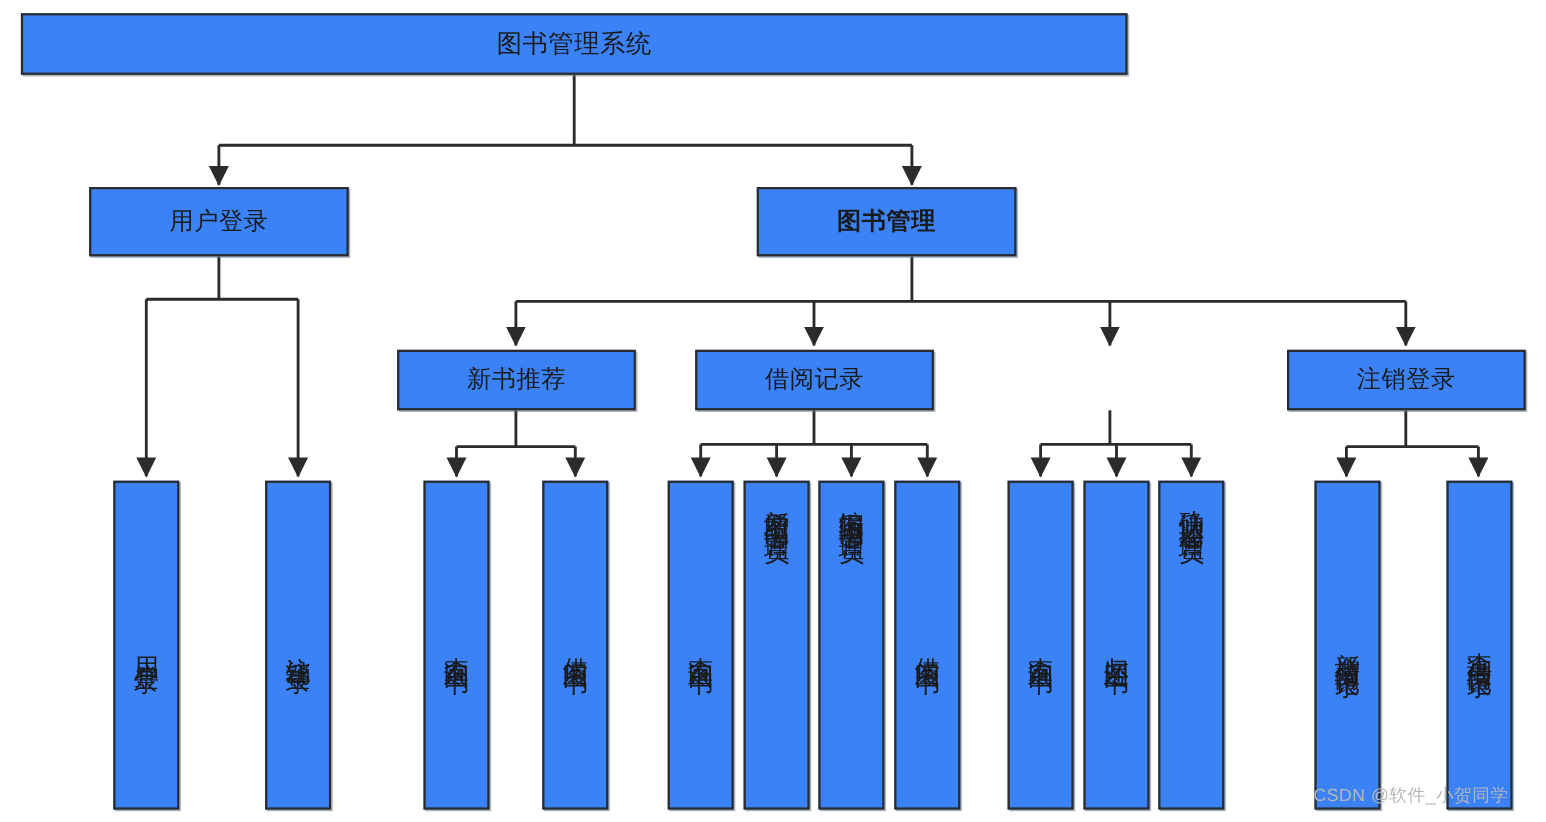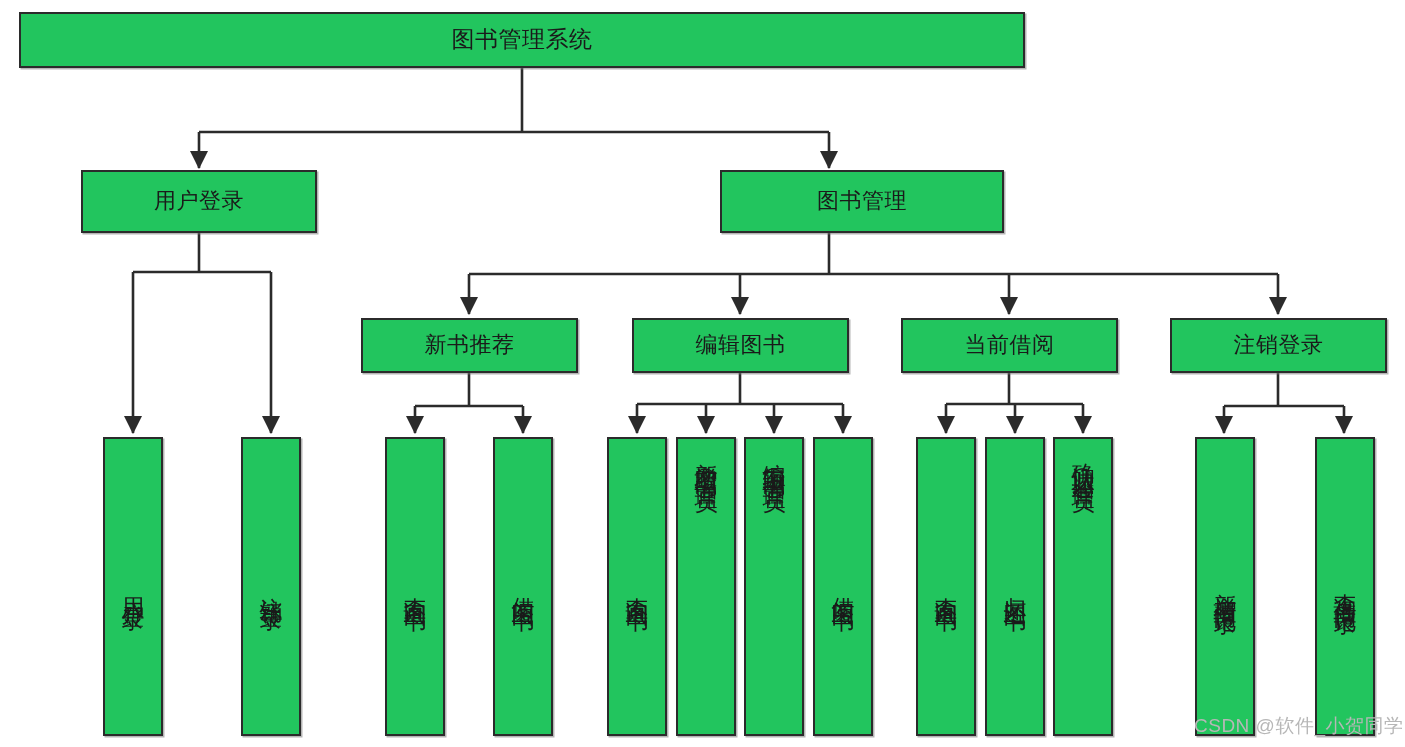--- a/index.html
+++ b/index.html
@@ -22,21 +22,21 @@
     position: absolute;
     left: 0;
     top: 0;
     width: 1405px;
     height: 747px;
     pointer-events: none;
   }
   .node {
     position: absolute;
     box-sizing: border-box;
-    background: #22c55e;
+    background: #3b82f6;
     border: 2.5px solid #2b2b2b;
     box-shadow: 1.5px 1.5px 0 0 rgba(120,120,120,0.55);
     display: flex;
     align-items: center;
     justify-content: center;
     color: #1a1a1a;
     z-index: 2;
   }
   .node-label {
     display: block;
@@ -66,21 +66,21 @@
     line-height: 1;
     white-space: nowrap;
   }
   
   .node.leaf.centered {
     align-items: center;
     padding-top: 0;
   }
   .watermark {
     position: absolute;
-    font-size: 19px;
+    font-size: 16px;
     color: #b7b7b7;
     white-space: nowrap;
     z-index: 3;
     letter-spacing: 0.5px;
   }
 </style>
 </head>
 <body>
 
 <div id="diagram-canvas">
@@ -141,35 +141,32 @@
   </svg>
 
   <div class="node root" style="left:19px; top:12px; width:1006px; height:56px;">
     <span class="node-label">图书管理系统</span>
   </div>
 
   <div class="node h-node" style="left:81px; top:170px; width:236px; height:63px;">
     <span class="node-label">用户登录</span>
   </div>
 
-  <div class="node h-node" style="left:720px; top:170px; width:284px; height:63px;">
+  <div class="node h-node" style="left:688px; top:170px; width:236px; height:63px;font-weight:bold;">
     <span class="node-label">图书管理</span>
   </div>
 
   <div class="node h-node" style="left:361px; top:318px; width:217px; height:55px;justify-content:center;">
     <span class="node-label">新书推荐</span>
   </div>
 
   <div class="node h-node" style="left:632px; top:318px; width:217px; height:55px;">
-    <span class="node-label">编辑图书</span>
-  </div>
-
-  <div class="node h-node" style="left:901px; top:318px; width:217px; height:55px;">
-    <span class="node-label">当前借阅</span>
-  </div>
+    <span class="node-label">借阅记录</span>
+  </div>
+
 
   <div class="node h-node" style="left:1170px; top:318px; width:217px; height:55px;">
     <span class="node-label">注销登录</span>
   </div>
 
   <div class="node leaf centered" style="left:103px; top:437px; width:60px; height:299px;">
     <span class="node-label">用户登录</span>
   </div>
 
   <div class="node leaf centered" style="left:241px; top:437px; width:60px; height:299px;">

